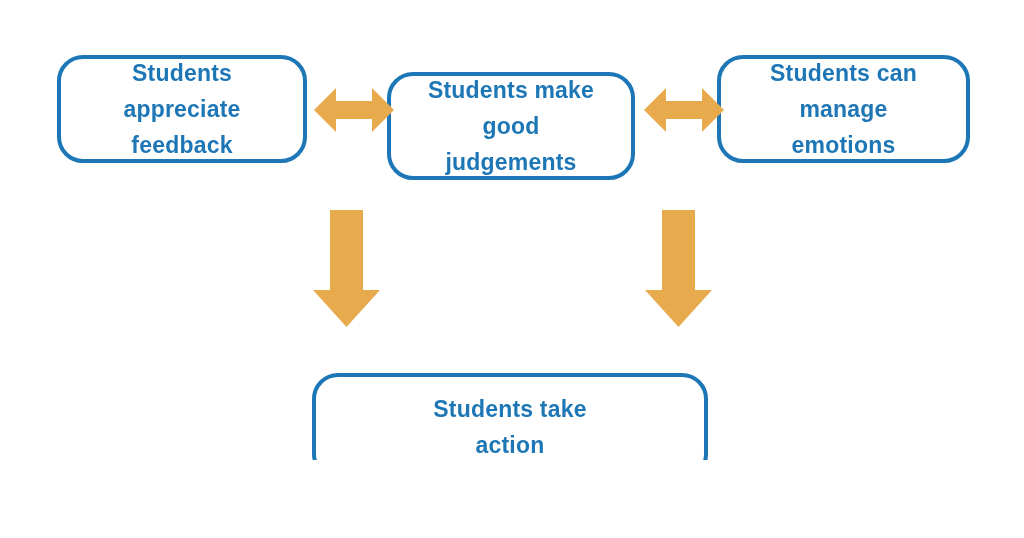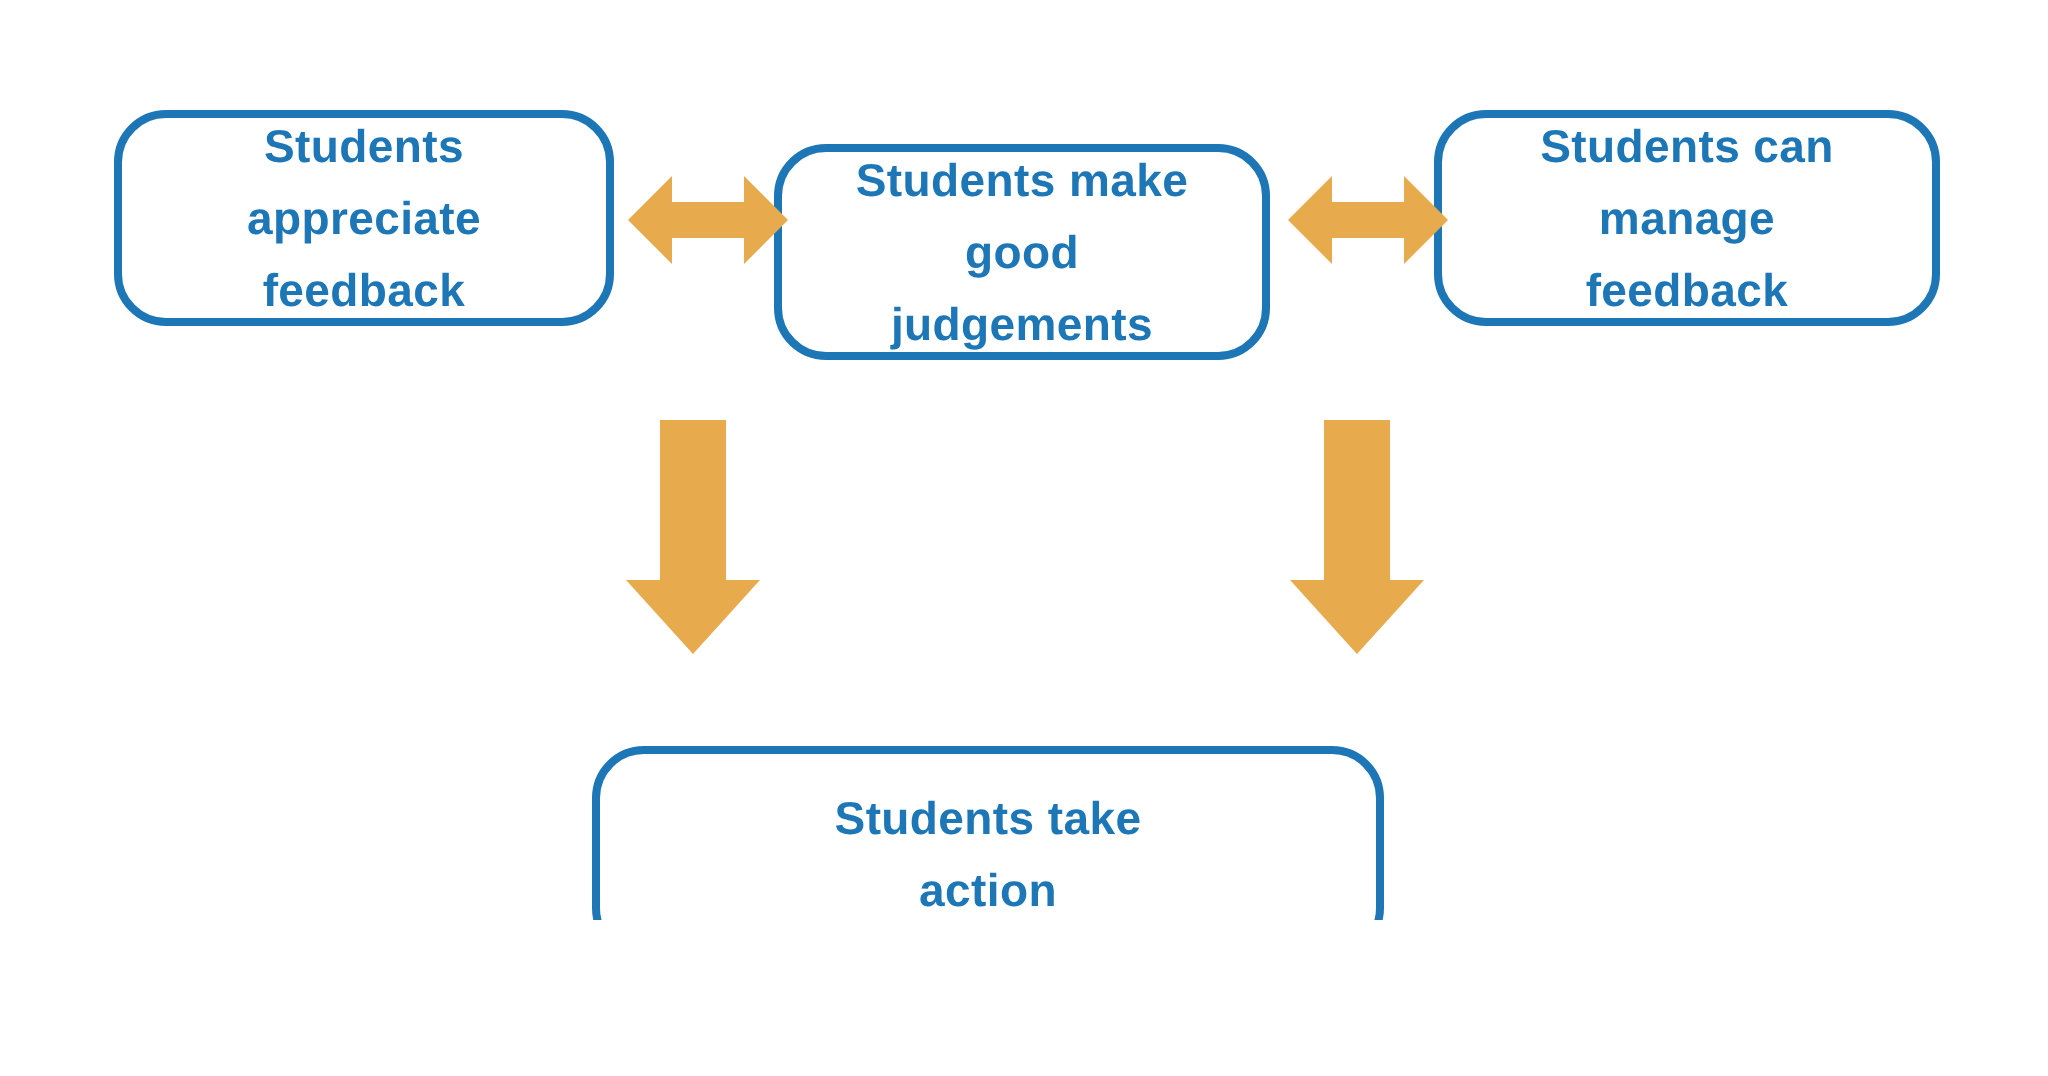--- a/index.html
+++ b/index.html
@@ -30,21 +30,21 @@
     color: #1D76B5;
     font-weight: bold;
     font-size: 23px;
     line-height: 36px;
     white-space: pre-line;
     letter-spacing: 0.2px;
   }
   .node-1 { left: 57px;  top: 55px;  width: 250px; height: 108px; }
   .node-2 { left: 387px; top: 72px;  width: 248px; height: 108px; }
   .node-3 { left: 717px; top: 55px;  width: 253px; height: 108px; }
-  .node-4 { left: 296px; top: 373px; width: 396px; height: 107px; }
+  .node-4 { left: 312px; top: 373px; width: 396px; height: 107px; }
 
   .connector { position: absolute; display: block; }
   .harrow-1 { left: 314px; top: 88px;  width: 80px; height: 44px; }
   .harrow-2 { left: 643px; top: 88px;  width: 82px; height: 44px; }
   .darrow-1 { left: 313px; top: 210px; width: 67px; height: 117px; }
   .darrow-2 { left: 645px; top: 210px; width: 67px; height: 117px; }
 </style>
 </head>
 <body>
 
@@ -58,21 +58,21 @@
 
   <div class="node node-2">
     <span class="label">Students make
 good
 judgements</span>
   </div>
 
   <div class="node node-3">
     <span class="label">Students can
 manage
-feedback</span>
+emotions</span>
   </div>
 
   <svg class="connector harrow-1" viewBox="0 0 80 44" aria-hidden="true">
     <polygon points="0,22 22,0 22,13 58,13 58,0 80,22 58,44 58,31 22,31 22,44" fill="#E7AB4D"></polygon>
   </svg>
 
   <svg class="connector harrow-2" viewBox="0 0 80 44" aria-hidden="true">
     <polygon points="0,22 22,0 22,13 58,13 58,0 80,22 58,44 58,31 22,31 22,44" fill="#E7AB4D"></polygon>
   </svg>
 

